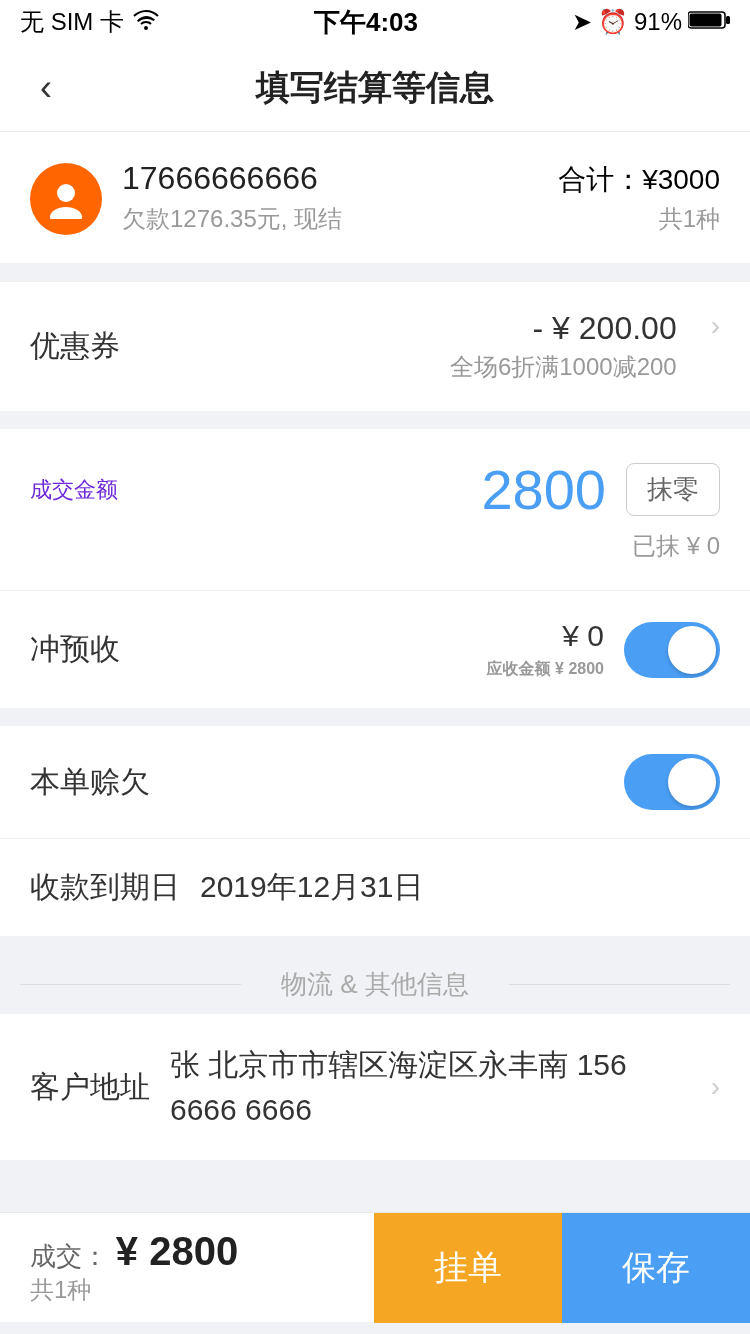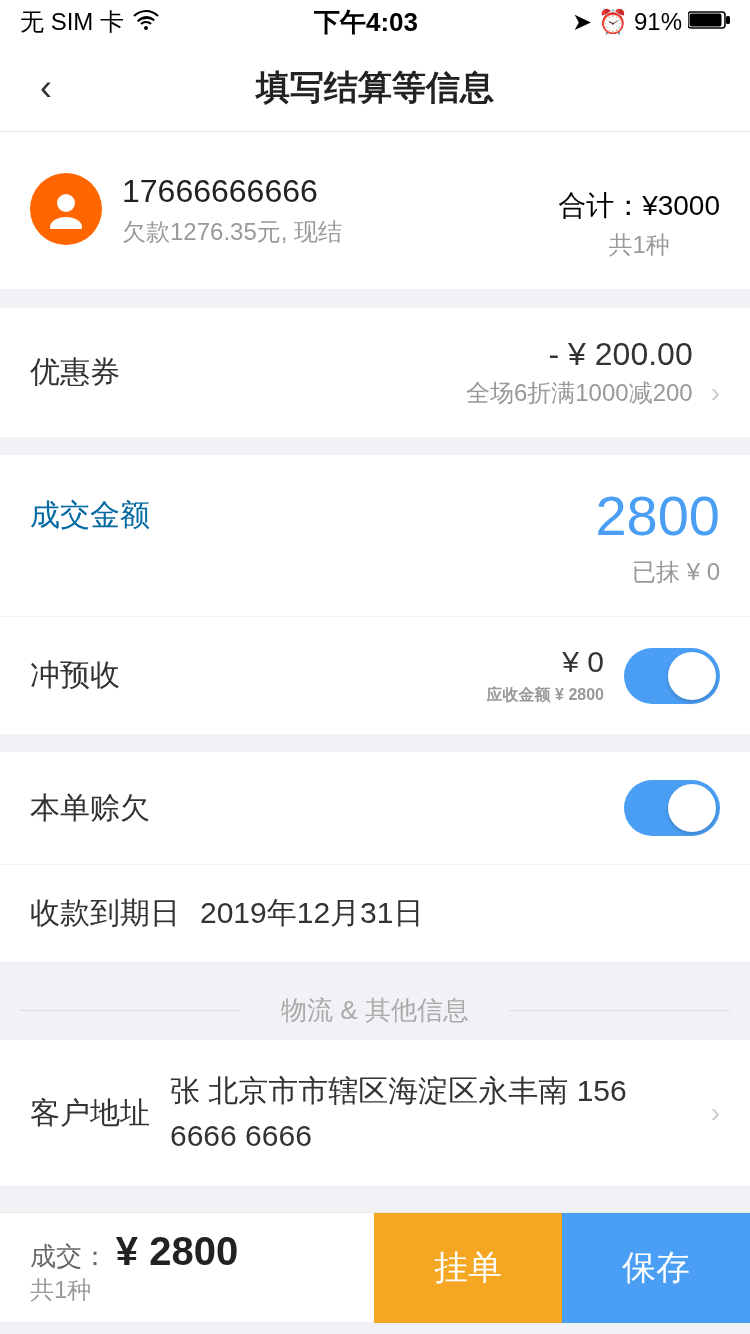--- a/index.html
+++ b/index.html
@@ -60,63 +60,63 @@
     }
 
     
     .customer-row {
       background: #fff;
       padding: 28px 30px;
       display: flex;
       align-items: center;
       justify-content: space-between;
     }
-    .customer-left { display: flex; align-items: flex-start; gap: 20px; }
+    .customer-left { display: flex; align-items: flex-end; gap: 20px; }
     .avatar {
       width: 72px; height: 72px;
       background: #f60;
       border-radius: 50%;
       display: flex; align-items: center; justify-content: center;
       color: #fff; font-size: 36px;
     }
     .customer-info .phone { font-size: 32px; font-weight: 500; color: #222; }
     .customer-info .debt { font-size: 24px; color: #999; margin-top: 6px; }
-    .customer-right { text-align: center; margin-top: 27px; }
+    .customer-right { text-align: right; }
     .customer-right .total-count { font-size: 24px; color: #999; margin-top: 4px; }
 
     
     .row-item {
       background: #fff;
       padding: 28px 30px;
       display: flex;
       align-items: center;
       justify-content: space-between;
       border-top: 1px solid #f0f0f0;
     }
     .row-label { font-size: 30px; color: #333; }
-    .row-right { display: flex; align-items: flex-end; gap: 8px; }
+    .row-right { display: flex; align-items: flex-start; gap: 24px; }
     .coupon-amount { font-size: 32px; color: #333; font-weight: 500; }
     .coupon-desc { font-size: 24px; color: #999; margin-top: 4px; }
     .row-right-col { text-align: right; }
     .chevron { font-size: 28px; color: #ccc; margin-left: 10px; }
 
     
     .separator { height: 18px; background: #f0f2f5; }
 
     
     .amount-section {
       background: #fff;
       padding: 28px 30px;
     }
     .amount-row {
       display: flex;
       align-items: center;
       justify-content: space-between;
     }
-    .amount-label { font-size: 30px; color: #0369a1; }
+    .amount-label { font-size: 22px; color: #6d28d9; }
     .amount-value-wrap { display: flex; align-items: center; gap: 20px; }
     .amount-value { font-size: 56px; color: #4a9ff5; font-weight: 500; }
     .round-btn {
       border: 1px solid #ccc;
       border-radius: 8px;
       padding: 8px 20px;
       font-size: 26px;
       color: #666;
       background: #fff;
       cursor: pointer;
@@ -304,20 +304,21 @@
   </div>
 </div>
 
 <div class="separator"></div>
 
 <div class="amount-section">
   <div class="amount-row">
     <div class="amount-label">成交金额</div>
     <div class="amount-value-wrap">
       <div class="amount-value">2800</div>
+      <button class="round-btn">抹零</button>
     </div>
   </div>
   <div class="amount-sub">已抹  ¥ 0</div>
 </div>
 
 <div class="prepay-section">
   <div class="prepay-row">
     <div class="prepay-label">冲预收</div>
     <div class="prepay-right">
       <div class="prepay-val-col">

